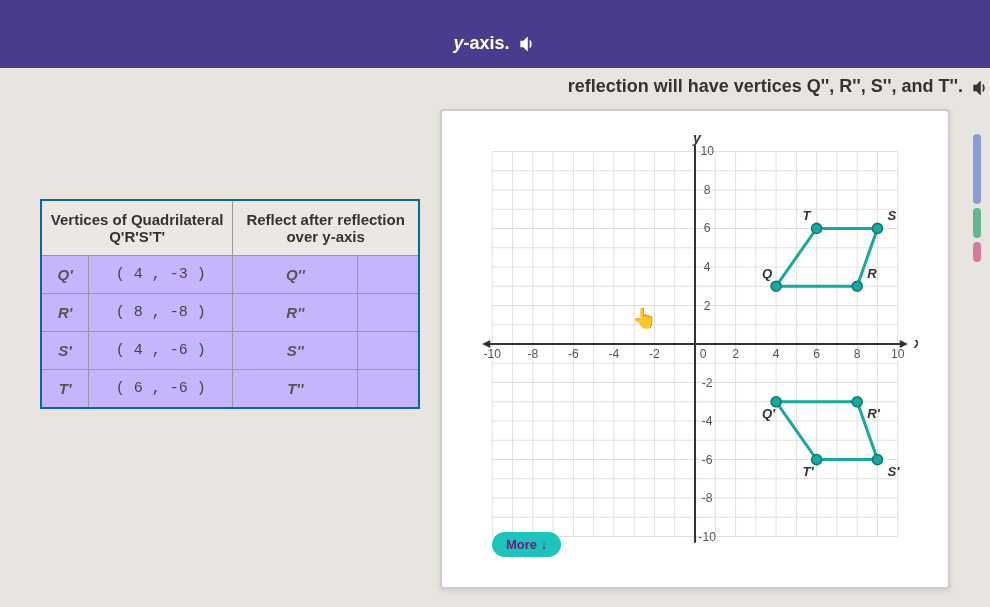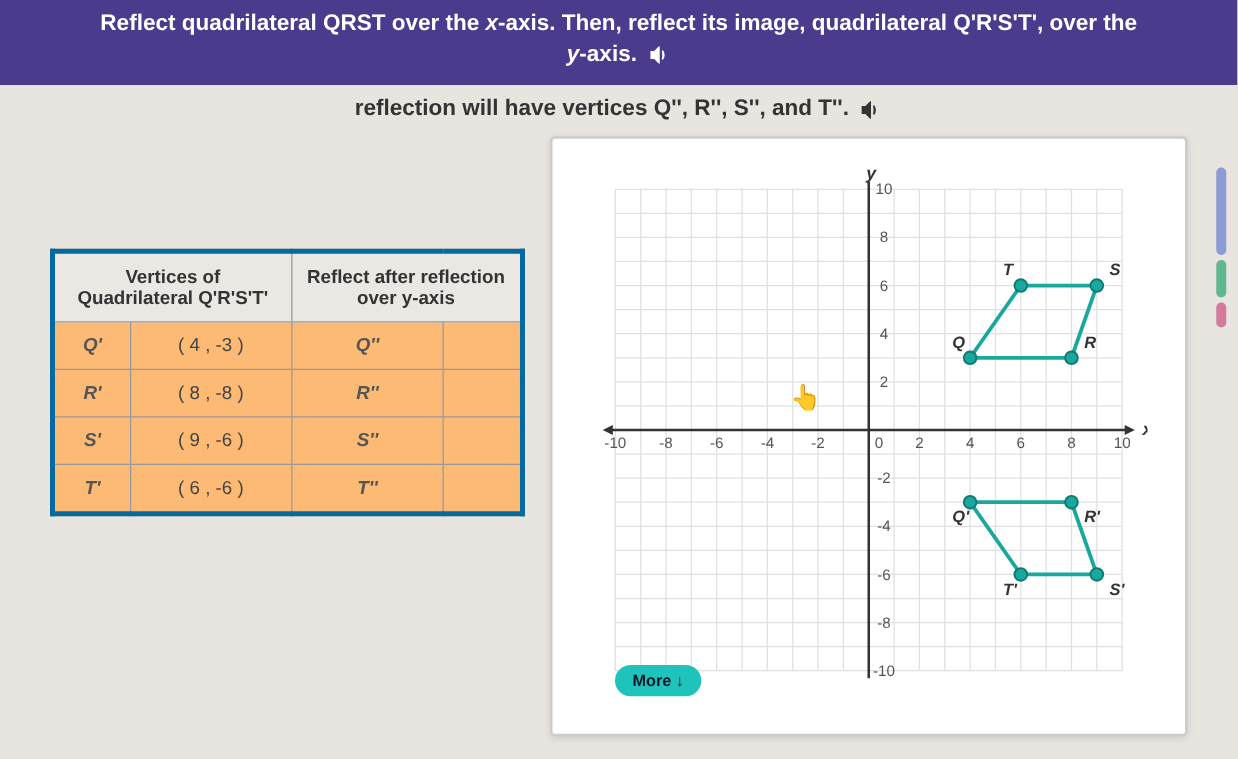--- a/index.html
+++ b/index.html
@@ -14,54 +14,54 @@
   .header {
     background: #4a3b8c;
     color: #fff;
     padding: 6px 20px 12px;
     text-align: center;
     font-size: 18px;
     font-weight: bold;
     line-height: 1.4;
   }
   .subheader {
-    text-align: center;
+    text-align: right;
     font-size: 18px;
     font-weight: bold;
     color: #333;
     padding: 8px 0 12px;
   }
   .content {
     display: flex;
     gap: 20px;
     padding: 0 40px;
   }
   .left {
     flex: 0 0 380px;
     padding-top: 90px;
   }
   table {
     border-collapse: collapse;
     width: 100%;
-    background: #fdba74;
-    border: 4px solid #0369a1;
+    background: #c4b5fd;
+    border: 2px solid #0369a1;
   }
   th, td {
     border: 1px solid #999;
     padding: 10px 8px;
     text-align: center;
     font-size: 15px;
     color: #333;
   }
   th {
     background: #ebe8e4;
     font-weight: bold;
   }
   .vh { font-style: italic; font-weight: bold; color: #555; }
-  .coord { font-family: Liberation Sans, sans-serif; color: #444; }
+  .coord { font-family: Liberation Mono, monospace; color: #444; }
   .graph-wrap {
     flex: 1;
     position: relative;
     background: #fff;
     border: 2px solid #ccc;
     border-radius: 4px;
     height: 480px;
     box-shadow: 0 2px 6px rgba(0,0,0,0.1);
   }
   .graph {
@@ -74,21 +74,21 @@
   .tick-label { font-size: 12px; fill: #555; text-anchor: middle; }
   .axis-label { font-size: 14px; fill: #333; font-style: italic; font-weight: bold; }
   .shape-line { stroke: #1aa89e; stroke-width: 3; fill: none; }
   .shape-pt { fill: #1aa89e; stroke: #0d7a72; stroke-width: 1.5; }
   .pt-label { font-size: 13px; fill: #333; font-style: italic; font-weight: bold; }
   .more-btn {
     position: absolute;
     bottom: 30px;
     left: 50px;
     background: #1ec4bc;
-    color: #0f172a;
+    color: #701a75;
     border: none;
     border-radius: 14px;
     padding: 5px 14px;
     font-size: 13px;
     font-weight: bold;
     cursor: pointer;
   }
   .speaker {
     display: inline-block;
     width: 18px; height: 14px;
@@ -112,23 +112,21 @@
     width: 8px;
     height: 70px;
     border-radius: 4px;
     margin: 4px auto;
   }
 </style>
 </head>
 <body>
 
 <div class="header">
-  <span>
-    <span>Reflect quadrilateral QRST over the </span><i>x</i><span>-axis. Then, reflect its image, quadrilateral Q'R'S'T', over the</span>
-  </span><br>
+  <br>
   <span>
     <i>y</i><span>-axis.</span>
     <svg class="speaker" viewBox="0 0 20 16">
         <path d="M2 5h3l4-4v14l-4-4H2z M12 4c2 2 2 6 0 8" fill="#fff" stroke="#fff" stroke-width="1.5"></path>
       </svg>
   </span>
 </div>
 
 <div class="subheader">
   <span>reflection will have vertices Q'', R'', S'', and T''.</span>
@@ -154,21 +152,21 @@
             <td></td>
           </tr>
           <tr>
             <td class="vh">R'</td>
             <td class="coord">( 8 , -8 )</td>
             <td class="vh">R''</td>
             <td></td>
           </tr>
           <tr>
             <td class="vh">S'</td>
-            <td class="coord">( 9 , -6 )</td>
+            <td class="coord">( 4 , -6 )</td>
             <td class="vh">S''</td>
             <td></td>
           </tr>
           <tr>
             <td class="vh">T'</td>
             <td class="coord">( 6 , -6 )</td>
             <td class="vh">T''</td>
             <td></td>
           </tr>
         </tbody>

